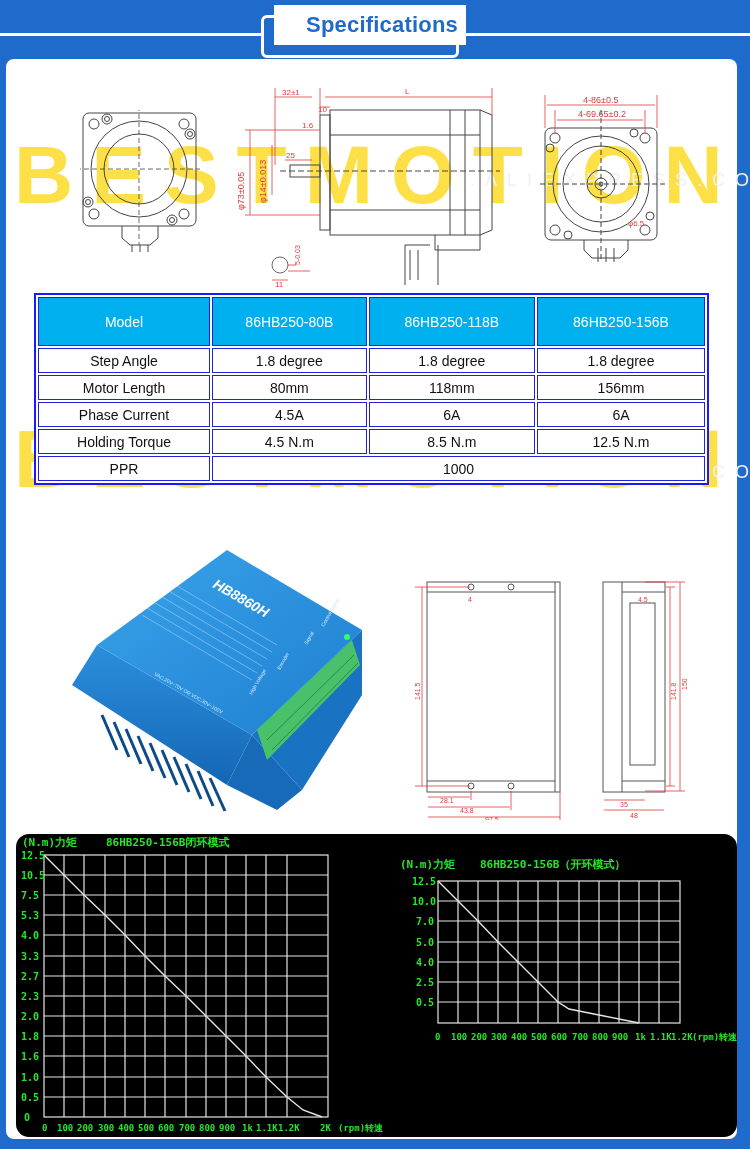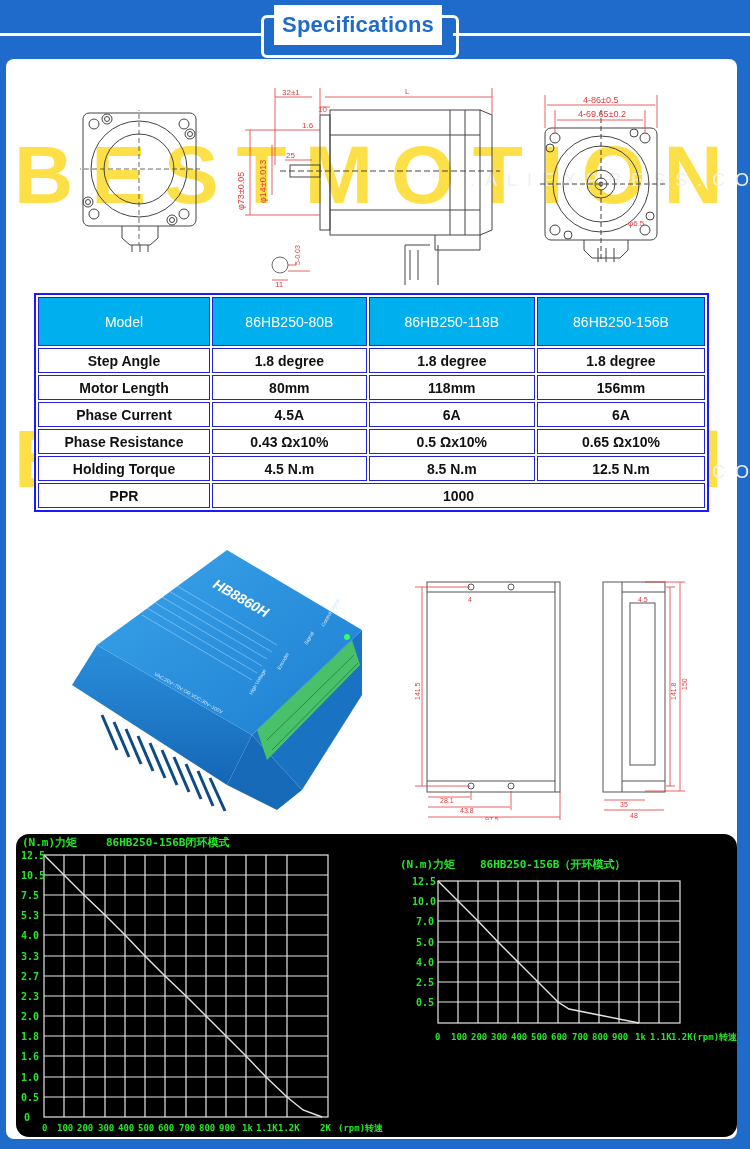--- a/index.html
+++ b/index.html
@@ -1,27 +1,27 @@
 <!DOCTYPE html>
 <html><head>
 <meta charset="utf-8">
 <style>
   html,body{margin:0;padding:0;}
   body{width:750px;height:1149px;background:#1f6bcb;position:relative;overflow:hidden;font-family:"Liberation Sans",sans-serif;}
   .hline{position:absolute;top:33px;height:3px;background:#fff;}
   .title-frame{position:absolute;left:261px;top:15px;width:192px;height:37px;border:3px solid #fff;border-radius:6px;}
-  .title-box{position:absolute;left:274px;top:5px;width:168px;height:40px;background:#fff;display:flex;align-items:center;justify-content:center;}
+  .title-box{position:absolute;left:274px;top:5px;width:168px;height:40px;background:#fff;display:flex;align-items:center;justify-content:center;padding-left:24px;}
   .title-box span{color:#1f6bcb;font-weight:bold;font-size:22px;letter-spacing:0.2px;}
   .panel{position:absolute;left:6px;top:59px;width:731px;height:1080px;background:#fff;border-radius:8px;}
   .watermark{position:absolute;color:#fde047;font-weight:bold;font-size:82px;letter-spacing:18px;white-space:nowrap;pointer-events:none;}
   .watermark2{position:absolute;color:#eef0f3;font-size:18px;letter-spacing:10px;white-space:nowrap;}
   svg{position:absolute;}
   .red{fill:#e03a3a;font-family:"Liberation Sans",sans-serif;}
   table.spec{position:absolute;left:34px;top:293px;width:675px;border-collapse:separate;border-spacing:2px;background:#fff;border:2px solid #1a1aff;}
-  table.spec td{border:1px solid #2222dd;text-align:center;font-size:14px;color:#111;height:23px;padding:0;font-weight:bold;}
+  table.spec td{border:1px solid #2222dd;text-align:center;font-size:14px;color:#111;height:23px;padding:0;}
   table.spec tr.head td{background:#00b0ee;color:#fff;font-weight:normal;font-size:14px;height:47px;}
   .chart{position:absolute;left:16px;top:834px;width:721px;height:303px;background:#000;border-radius:13px;}
   .g{fill:#26e62a;font-family:"DejaVu Sans Mono",monospace;font-weight:bold;}
 </style>
 </head>
 <body>
 
 <div class="hline" style="left:0;width:262px;"></div>
 <div class="hline" style="left:453px;width:297px;"></div>
 <div class="title-frame"></div>
@@ -160,26 +160,20 @@
     <td>Motor Length</td>
     <td>80mm</td>
     <td>118mm</td>
     <td>156mm</td>
   </tr>
   <tr>
     <td>Phase Current</td>
     <td>4.5A</td>
     <td>6A</td>
     <td>6A</td>
-  </tr>
-  <tr>
-    <td>Phase Resistance</td>
-    <td>0.43 Ωx10%</td>
-    <td>0.5 Ωx10%</td>
-    <td>0.65 Ωx10%</td>
   </tr>
   <tr>
     <td>Holding Torque</td>
     <td>4.5 N.m</td>
     <td>8.5 N.m</td>
     <td>12.5 N.m</td>
   </tr>
   <tr>
     <td>PPR</td>
     <td colspan="3">1000</td>

